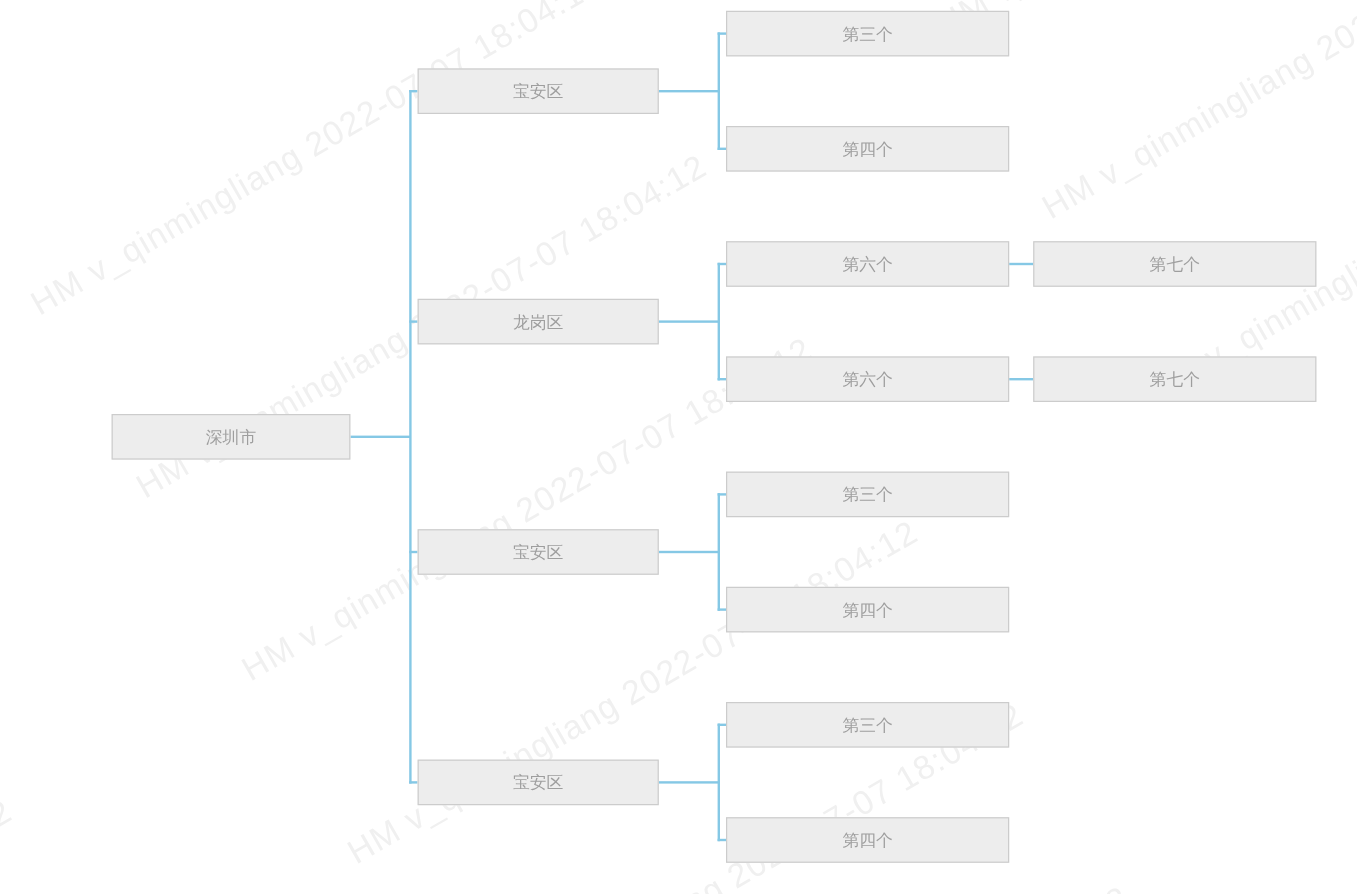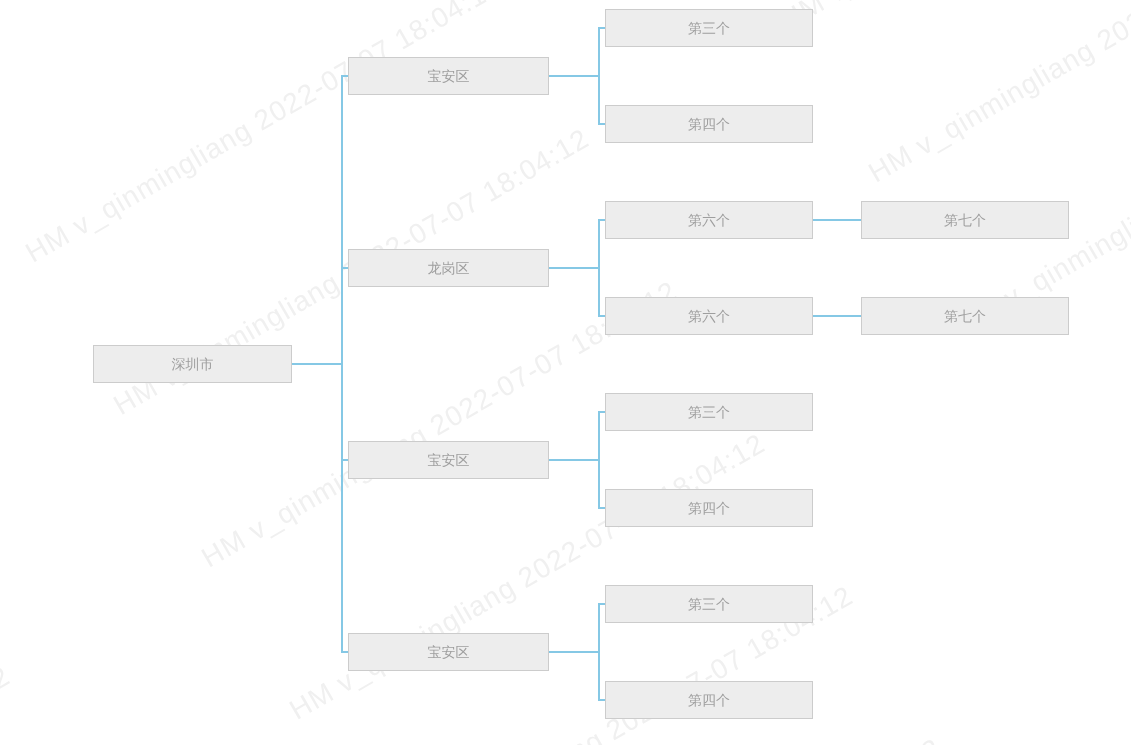--- a/index.html
+++ b/index.html
@@ -8,21 +8,21 @@
   
   .wm{position:absolute;left:-323px;top:187px;width:1360px;height:1220px;
       transform:rotate(-30deg);transform-origin:0 0;z-index:0;pointer-events:none;}
   .wm-row{position:absolute;left:-500px;white-space:nowrap;font-size:28px;
           color:#f0f0f0;letter-spacing:1px;line-height:40px;}
   .wm-row span{display:inline-block;width:770px;}
   
   .node{position:absolute;box-sizing:border-box;height:38px;background:#ededed;
         border:1px solid #cccccc;z-index:2;text-align:center;line-height:36px;
         font-size:14px;color:#9e9e9e;cursor:pointer;}
-  .w199{width:199px;} .w201{width:201px;} .w200{width:208px;}
+  .w199{width:199px;} .w201{width:201px;} .w200{width:236px;}
   
   .link{position:absolute;background:#85c8e5;z-index:1;}
   
   .credit{position:absolute;right:4px;top:710px;z-index:3;font-size:17px;
           color:#9c9c9c;text-shadow:-1px -1px 0 #ffffff;white-space:nowrap;}
 </style>
 </head>
 <body>
 
 <div class="stage">

